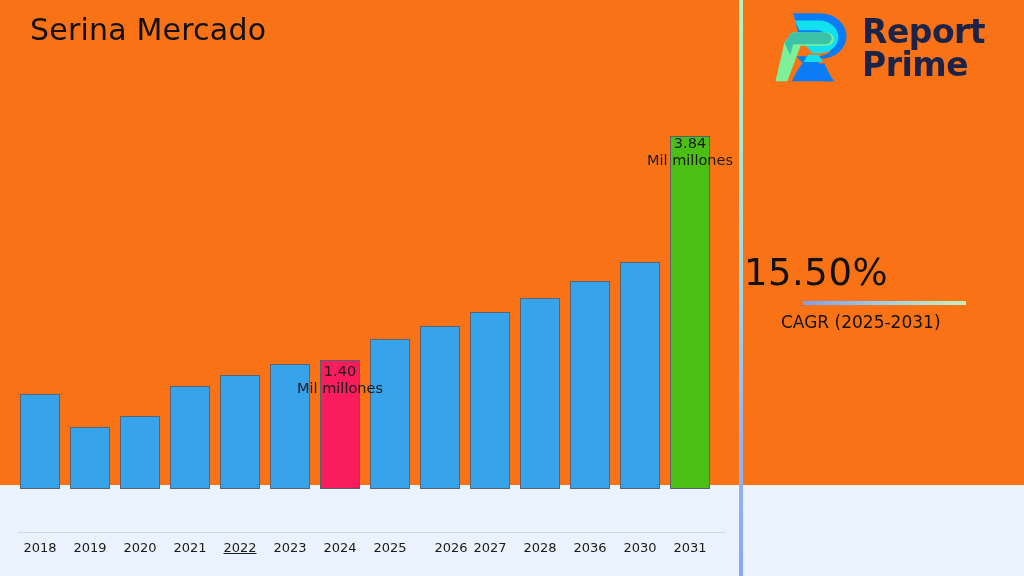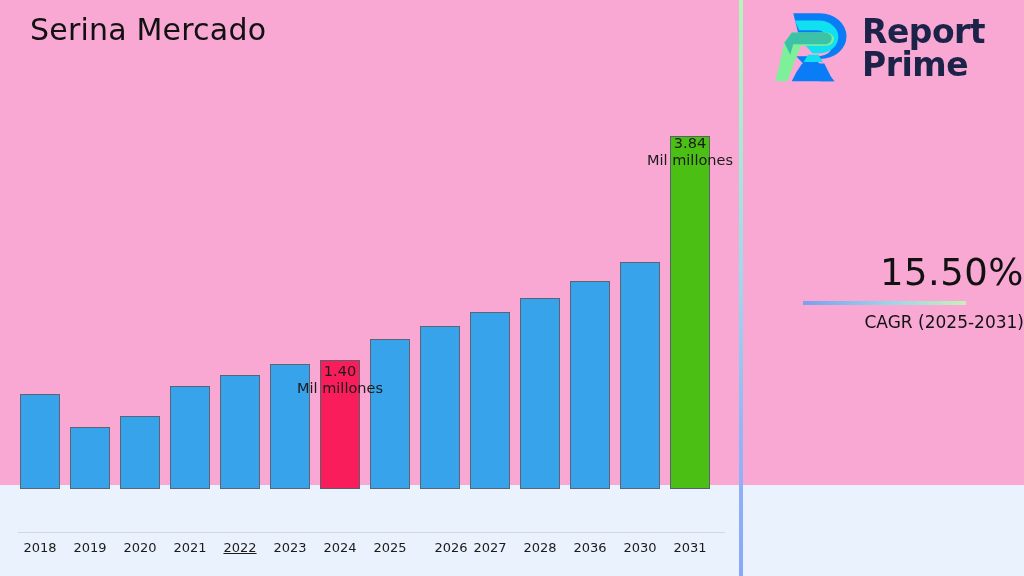--- a/index.html
+++ b/index.html
@@ -12,21 +12,21 @@
     background: #eaf2fd;
     font-family: "DejaVu Sans", "Liberation Sans", sans-serif;
     overflow: hidden;
     position: relative;
   }
 
   #root {
     position: relative;
     width: 1024px;
     height: 485px;
-    background: #f9a8d4;
+    background: #f97316;
   }
 
   
   .chart-title {
     position: absolute;
     left: 30px;
     top: 12px;
     font-size: 30px;
     font-weight: 400;
     color: #111111;
@@ -136,21 +136,21 @@
     color: #1b2349;
     letter-spacing: -0.5px;
   }
   .brand-text span { display: block; }
 
   .cagr-block {
     position: absolute;
     left: 0;
     top: 252px;
     width: 280px;
-    text-align: right;
+    text-align: left;
   }
   .cagr-value {
     font-size: 37px;
     color: #111111;
     line-height: 42px;
     letter-spacing: 0.5px;
   }
   .cagr-rule {
     width: 163px;
     height: 4px;

